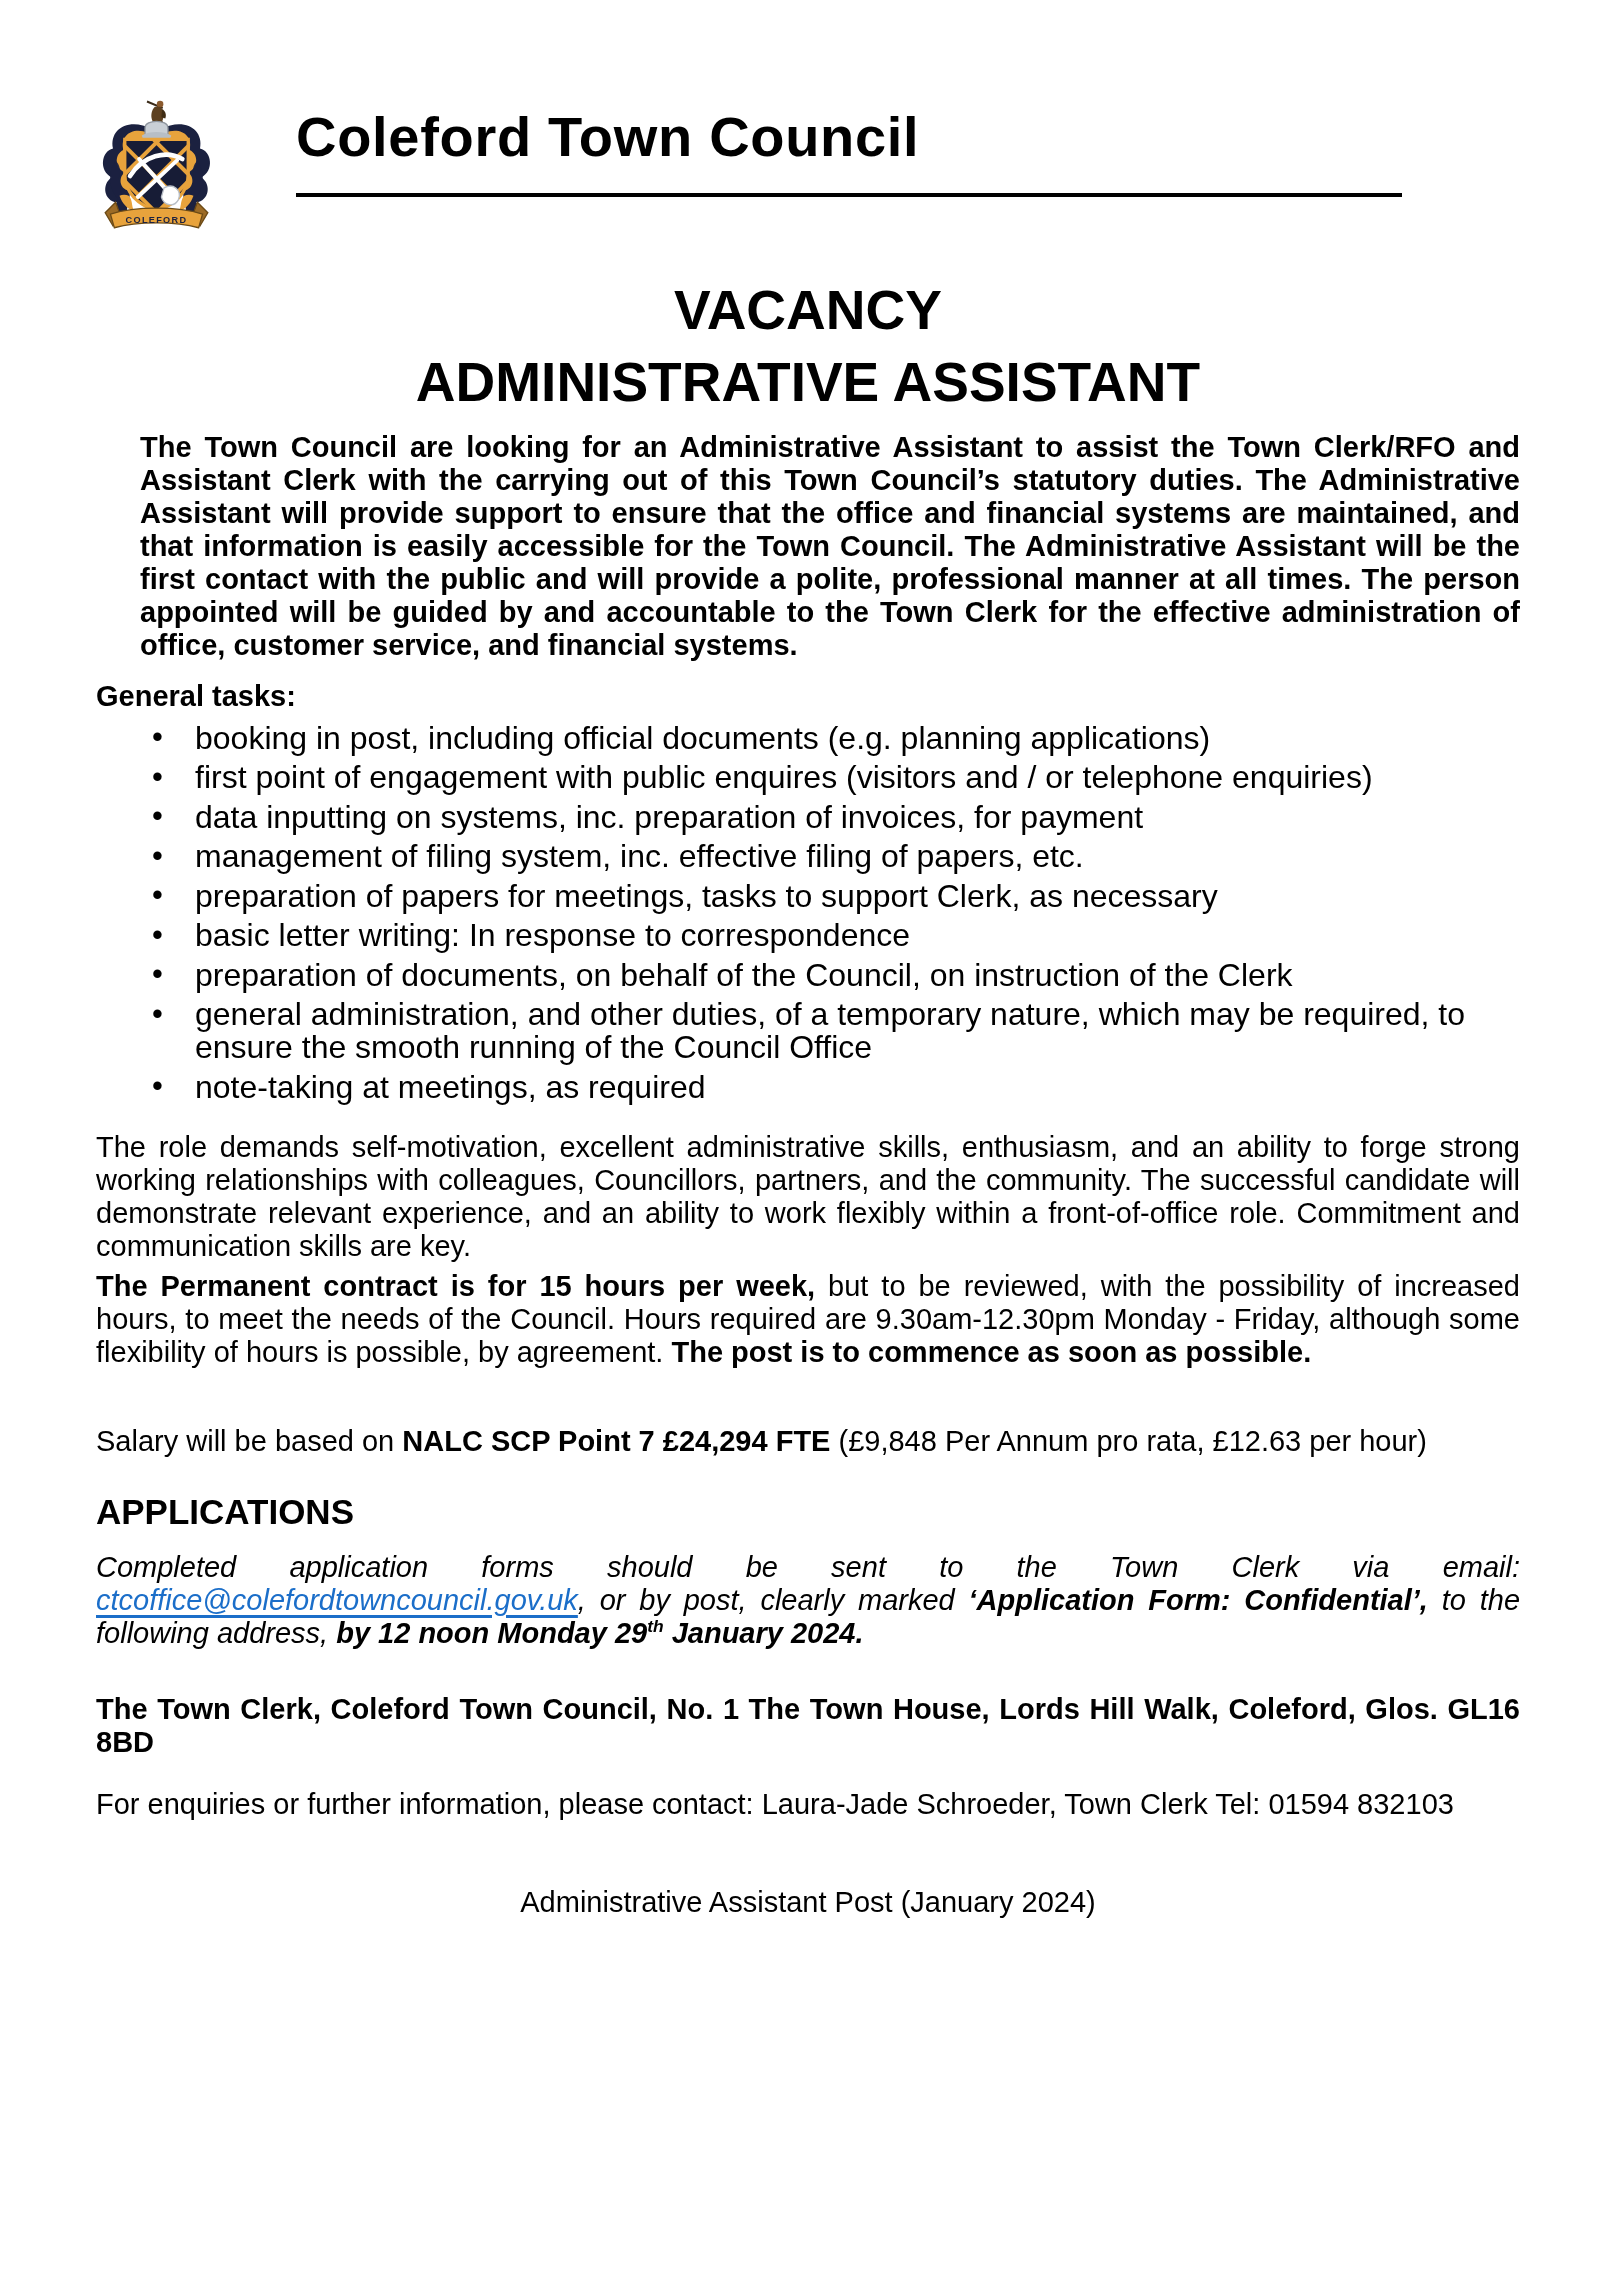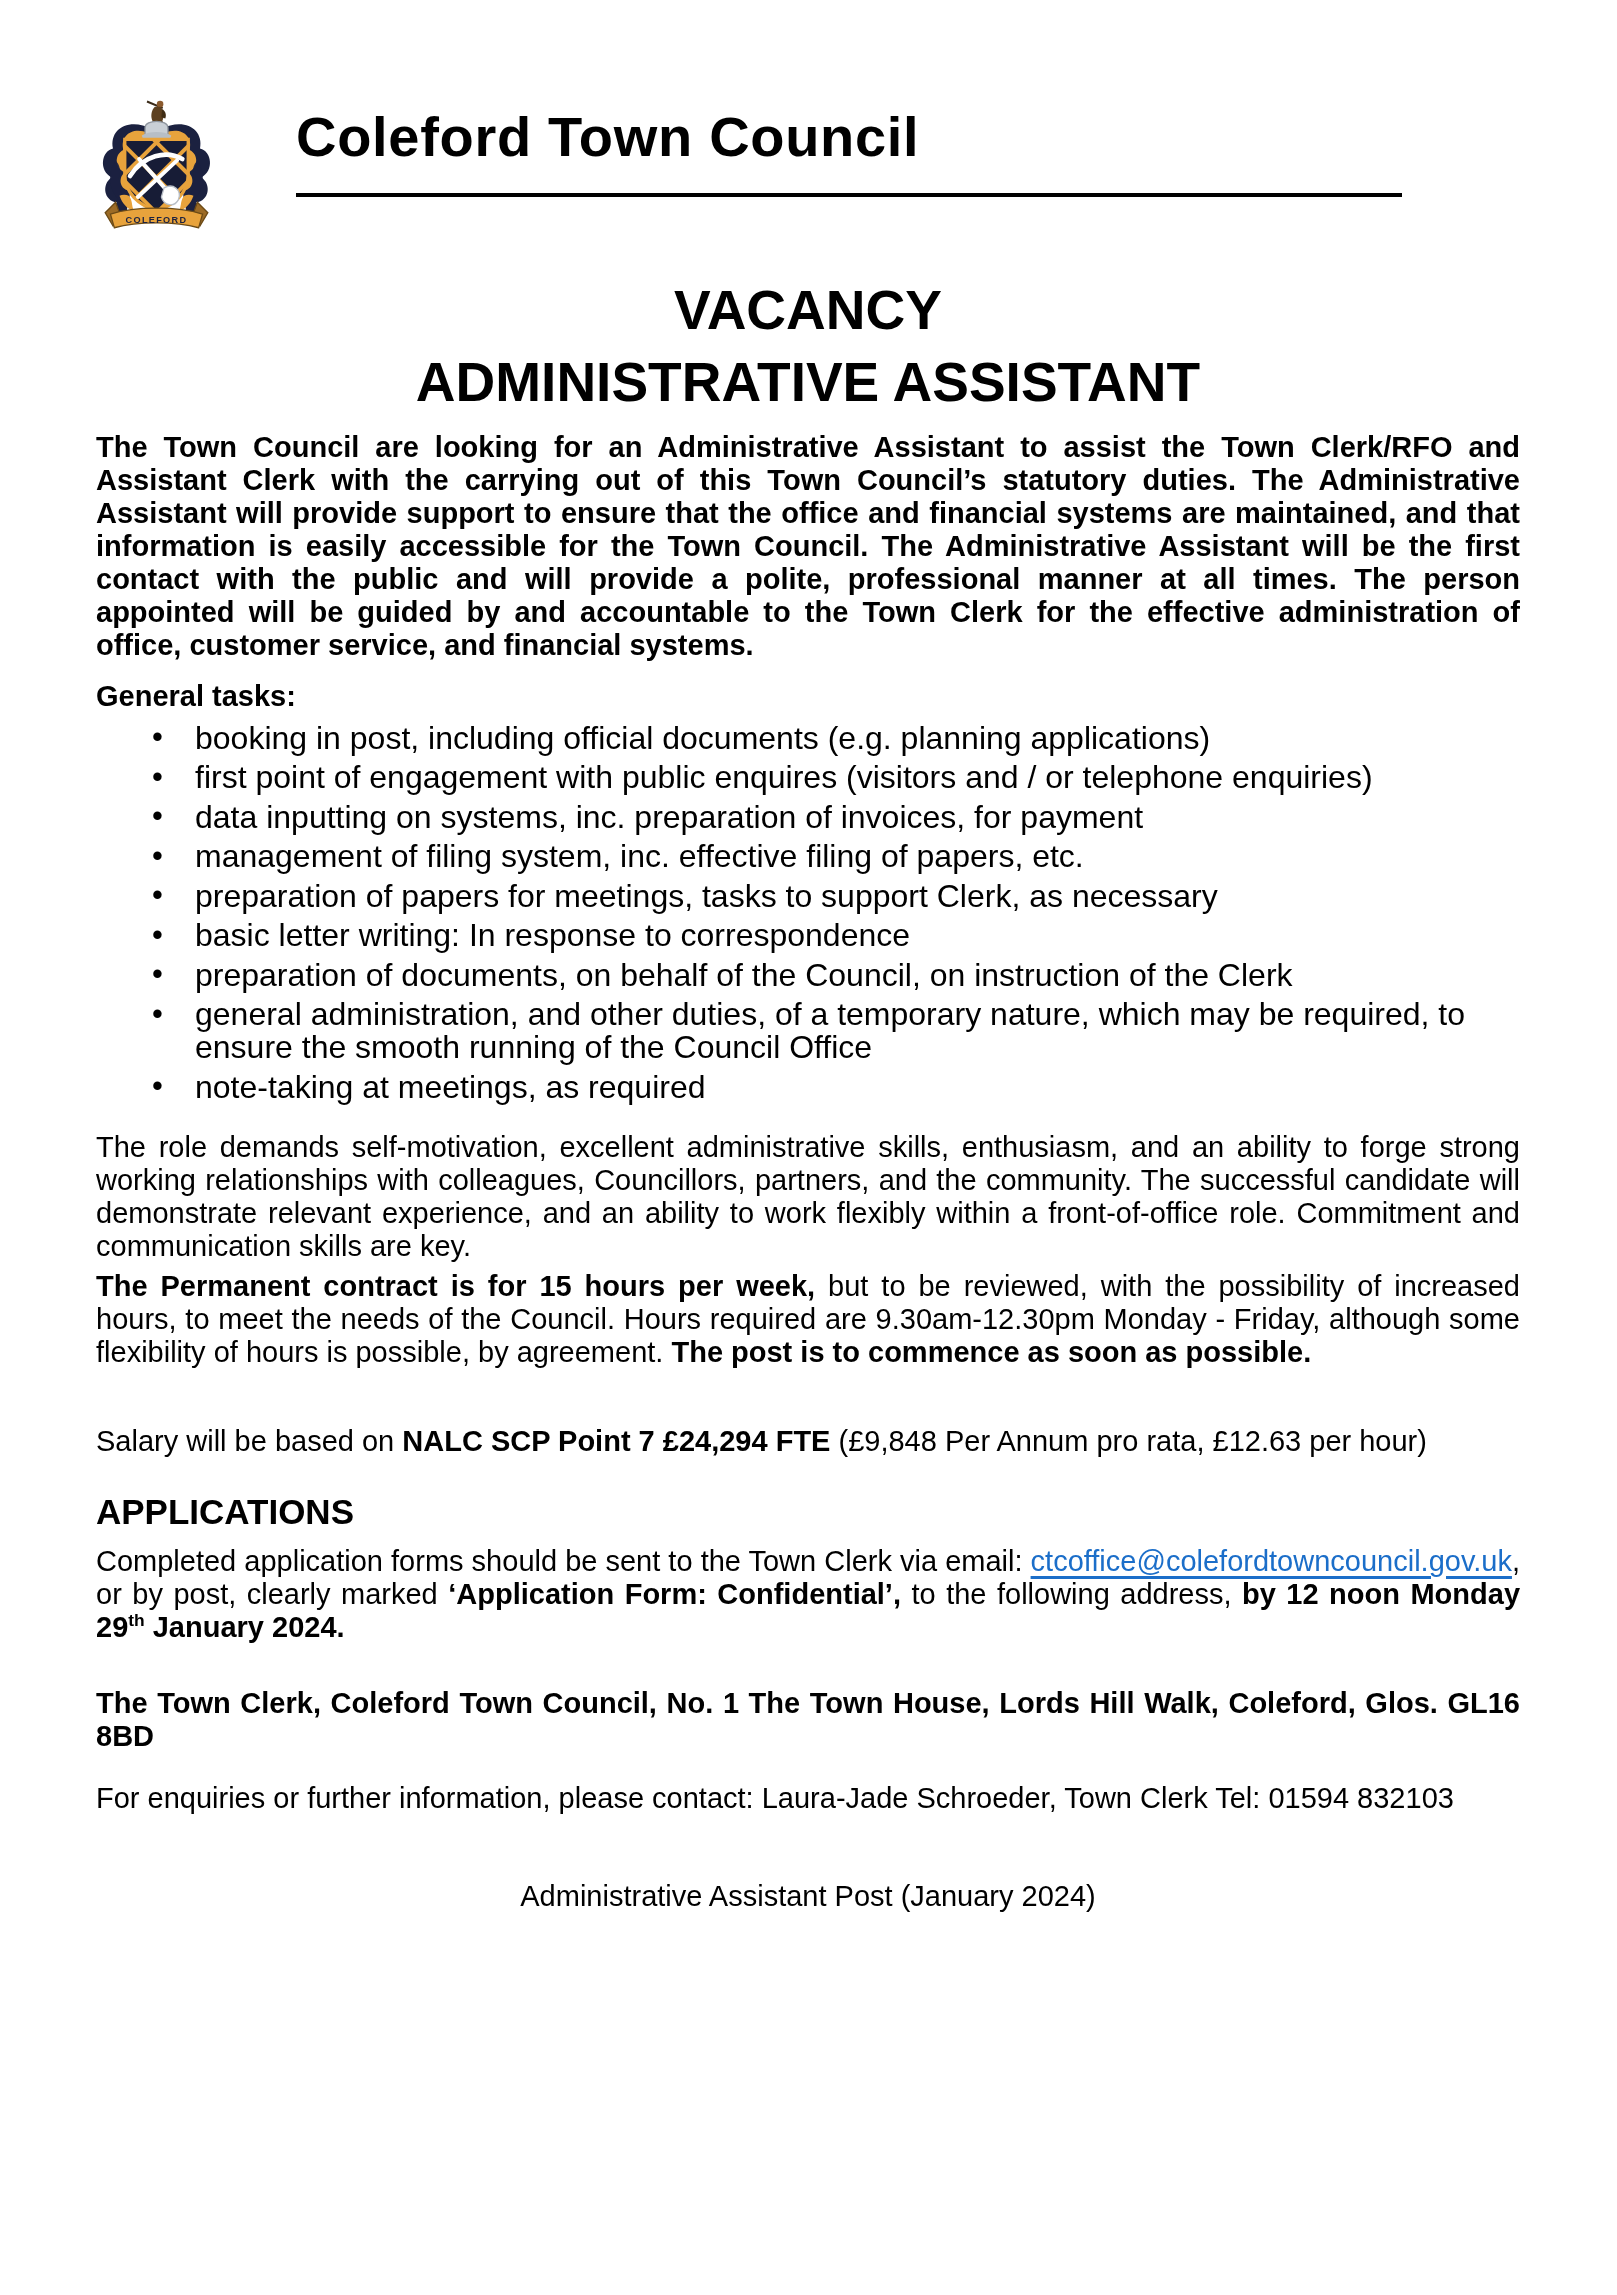--- a/index.html
+++ b/index.html
@@ -17,36 +17,36 @@
   .org-title{
     position:absolute; left:200px; top:14px; font-size:56px; font-weight:700;
     line-height:1; letter-spacing:0.7px; white-space:nowrap;
   }
   .header-rule{position:absolute; left:200px; top:98px; width:1106px; height:3.9px; background:#000;}
   
   .vacancy{
     margin-top:49px; text-align:center; font-weight:700;
     font-size:55px; line-height:72px;
   }
-  .intro{margin-top:13px; font-weight:700;}
+  .intro{margin-top:13px; font-weight:700;margin-left:44px;}
   .tasks-heading{margin-top:18px; font-weight:700; text-align:left;}
   ul.tasks{margin:8.5px 0 0 0; padding:0; list-style:none;}
   ul.tasks li{
     position:relative; padding-left:99px; margin-bottom:6.5px;
     font-size:32px; line-height:33px; text-align:left;
   }
   ul.tasks li::before{
     content:"\2022"; position:absolute; left:56px; top:-1.3px; font-size:31px;
   }
   .role{margin-top:27px;}
   .contract{margin-top:7.8px;}
   .salary{margin-top:56px;}
   .apps-heading{margin-top:34px; font-size:35px; font-weight:700; line-height:39px; text-align:left;}
   .availability{margin-top:7.8px;}
-  .submission{margin-top:14px;}
+  .submission{margin-top:20px;font-style:italic;}
   .address{margin-top:43px; font-weight:700;}
   .enquiries{margin-top:29px;}
   .footer{margin-top:65px; text-align:center;}
   a.email{
     color:var(--link-blue); text-decoration:underline;
     text-decoration-thickness:2.6px; text-underline-offset:4.6px; cursor:pointer;
   }
   sup{font-size:60%; line-height:0; vertical-align:super;}
 </style>
 </head>

